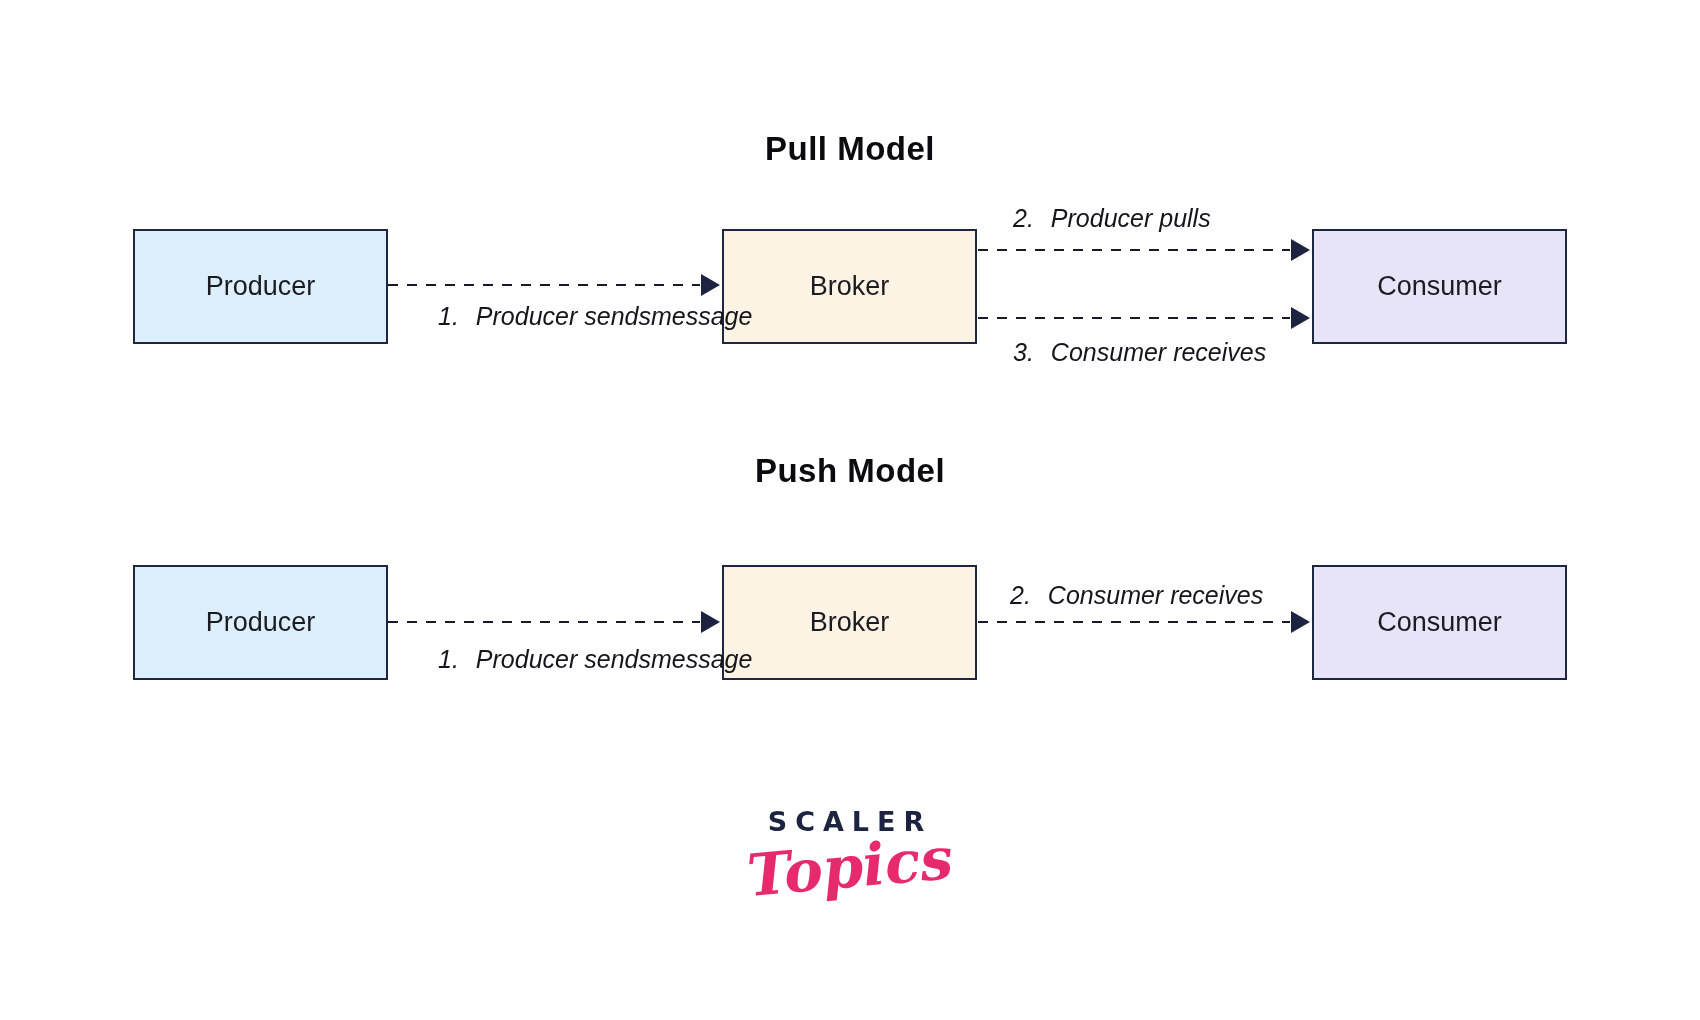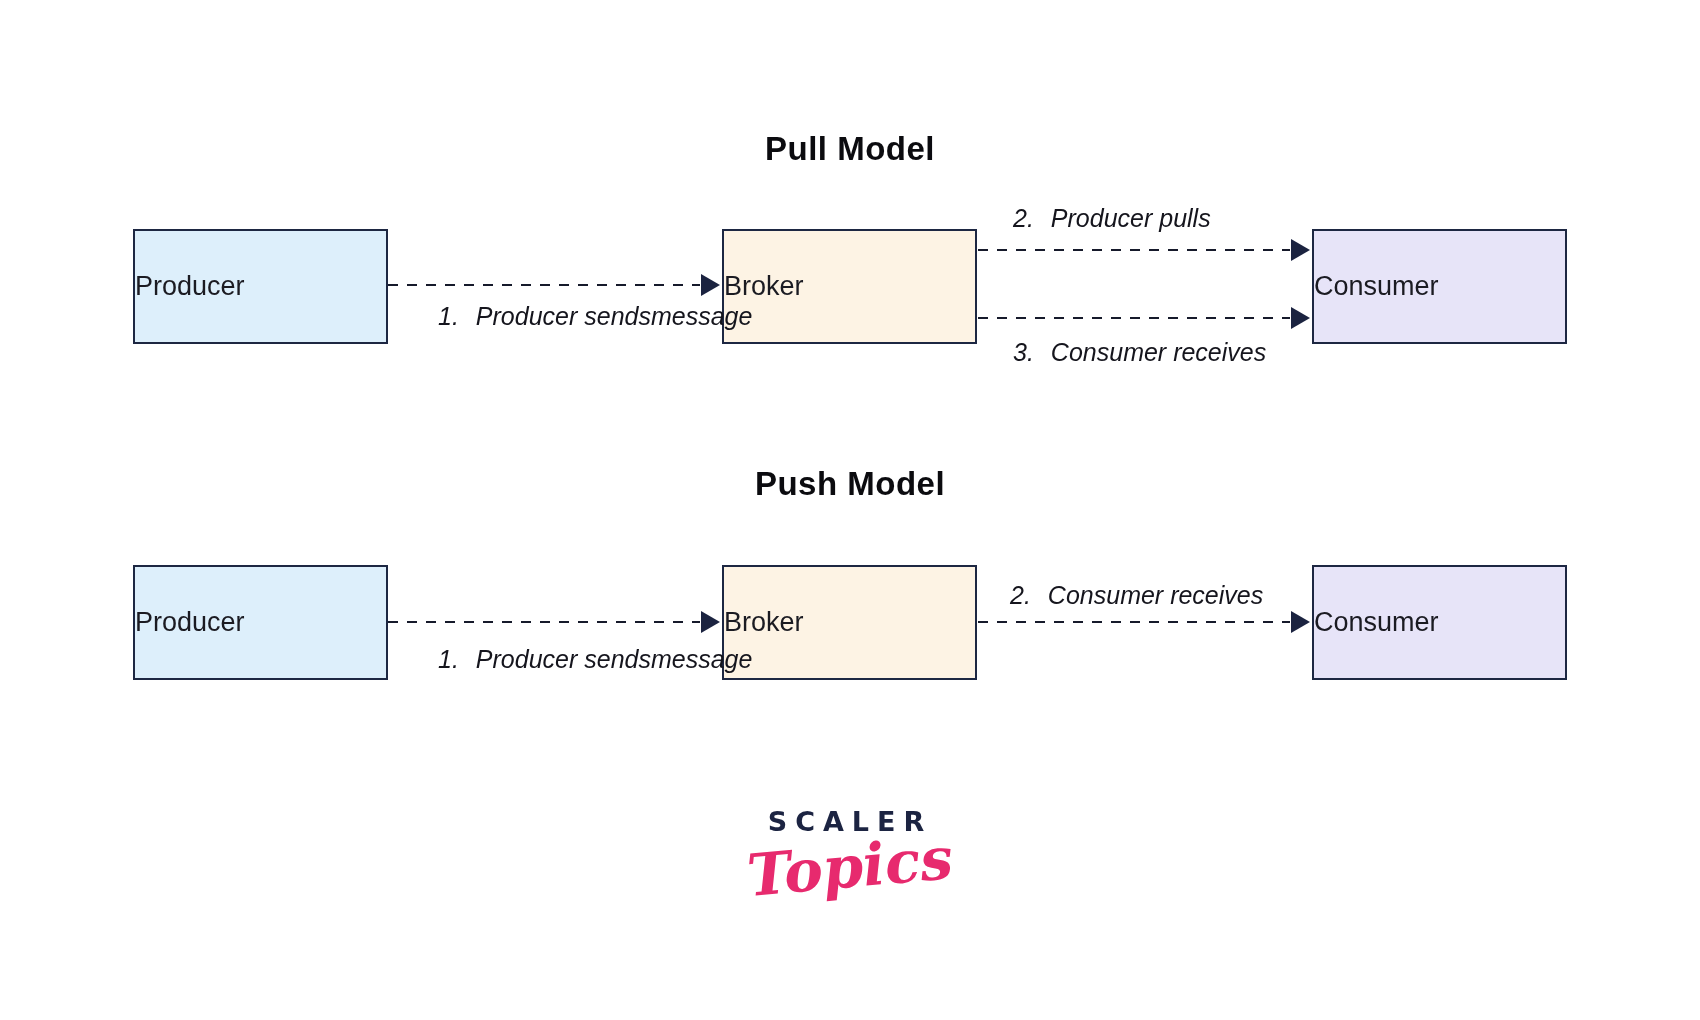--- a/index.html
+++ b/index.html
@@ -14,21 +14,21 @@
     position:absolute;left:0;width:100%;
     text-align:center;
     font-size:33px;font-weight:700;color:#0b0b0f;
     letter-spacing:0.5px;
   }
   .node{
     position:absolute;
     width:255px;height:115px;
     border:2px solid #1d2742;
     box-sizing:border-box;
-    display:flex;align-items:center;
+    display:flex;align-items:center;justify-content:center;
   }
   .node-label{
     font-size:27px;color:#1b1b22;font-weight:400;
   }
   .arrow{
     position:absolute;height:22px;
     display:flex;align-items:center;
   }
   .arrow .dash{
     flex:1;height:2px;
@@ -114,21 +114,21 @@
   <div class="step-label" style="left:1013px;top:199px">
     <span class="step-num">2.</span>
     <span>Producer pulls</span>
   </div>
 
   <div class="step-label" style="left:1013px;top:333px">
     <span class="step-num">3.</span>
     <span>Consumer receives</span>
   </div>
 
-  <div class="model-title" style="top:465px">Push Model</div>
+  <div class="model-title" style="top:452px">Push Model</div>
 
   <div class="node" style="left: 133px; top: 565px; background: rgb(221, 239, 251);">
     <span class="node-label">Producer</span>
   </div>
 
   <div class="node" style="left: 722px; top: 565px; background: rgb(253, 243, 228);">
     <span class="node-label">Broker</span>
   </div>
 
   <div class="node" style="left: 1312px; top: 565px; background: rgb(231, 228, 248);">

